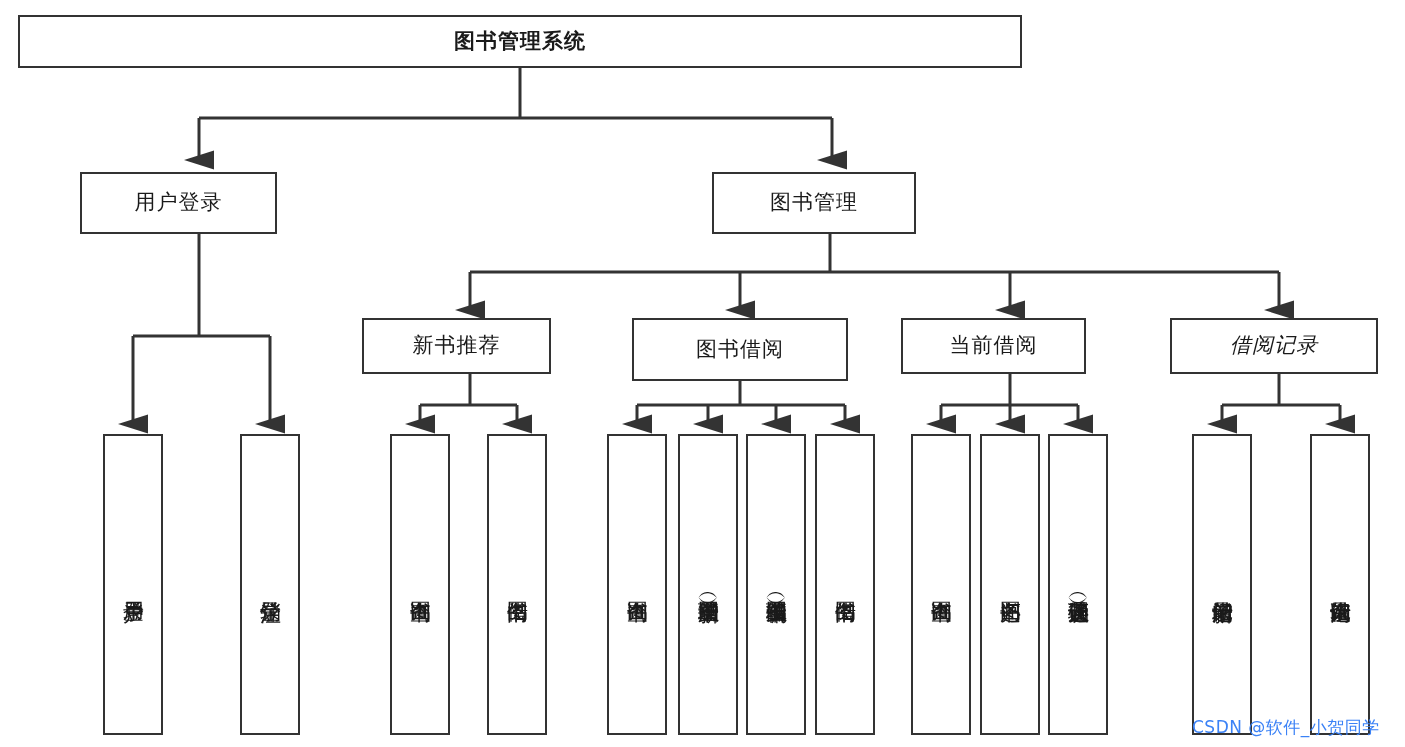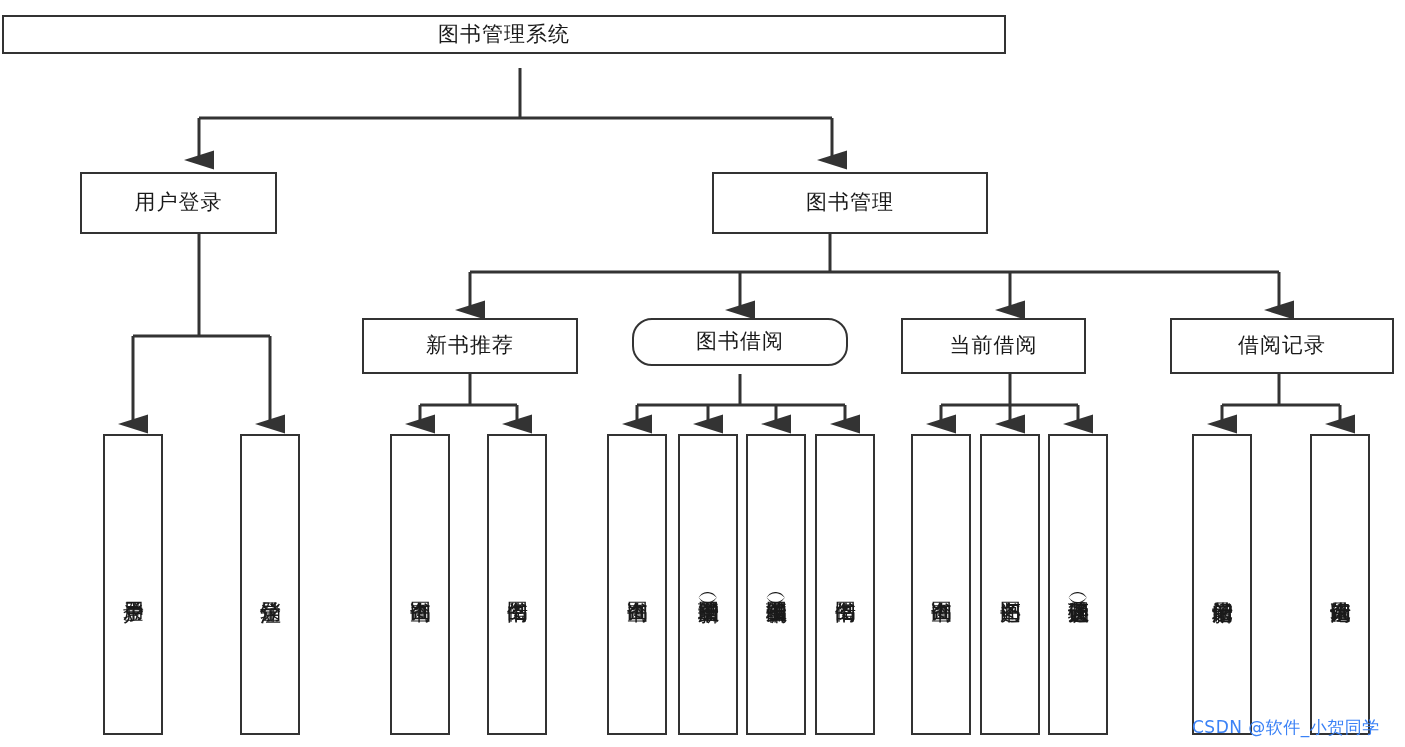--- a/index.html
+++ b/index.html
@@ -111,41 +111,41 @@
       <path d="M1010,405 L1010,424" marker-end="url(#arrow)"></path>
       <path d="M1078,405 L1078,424" marker-end="url(#arrow)"></path>
 
       <path d="M1279,374 L1279,405"></path>
       <path d="M1222,405 L1340,405"></path>
       <path d="M1222,405 L1222,424" marker-end="url(#arrow)"></path>
       <path d="M1340,405 L1340,424" marker-end="url(#arrow)"></path>
     </g>
   </svg>
 
-  <div class="node horiz" style="left:2px; top:15px; width:1004px; height:39px;">
+  <div class="node horiz" style="left:18px; top:15px; width:1004px; height:53px;font-weight:bold;">
     <span>图书管理系统</span>
   </div>
 
   <div class="node horiz" style="left:80px; top:172px; width:197px; height:62px;">
     <span>用户登录</span>
   </div>
-  <div class="node horiz" style="left:712px; top:172px; width:276px; height:62px;">
+  <div class="node horiz" style="left:712px; top:172px; width:204px; height:62px;">
     <span>图书管理</span>
   </div>
 
-  <div class="node horiz" style="left:362px; top:318px; width:216px; height:56px;">
+  <div class="node horiz" style="left:362px; top:318px; width:189px; height:56px;">
     <span>新书推荐</span>
   </div>
-  <div class="node horiz" style="left:632px; top:318px; width:216px; height:48px;border-radius:20px;">
+  <div class="node horiz" style="left:632px; top:318px; width:216px; height:63px;">
     <span>图书借阅</span>
   </div>
   <div class="node horiz" style="left:901px; top:318px; width:185px; height:56px;">
     <span>当前借阅</span>
   </div>
-  <div class="node horiz" style="left:1170px; top:318px; width:224px; height:56px;">
+  <div class="node horiz" style="left:1170px; top:318px; width:208px; height:56px;font-style:italic;">
     <span>借阅记录</span>
   </div>
 
   <div class="node vert" style="left:103px; top:434px; width:60px; height:301px;">
     <span class="vtext">用户登录</span>
   </div>
   <div class="node vert" style="left:240px; top:434px; width:60px; height:301px;">
     <span class="vtext">注销登录</span>
   </div>
 

